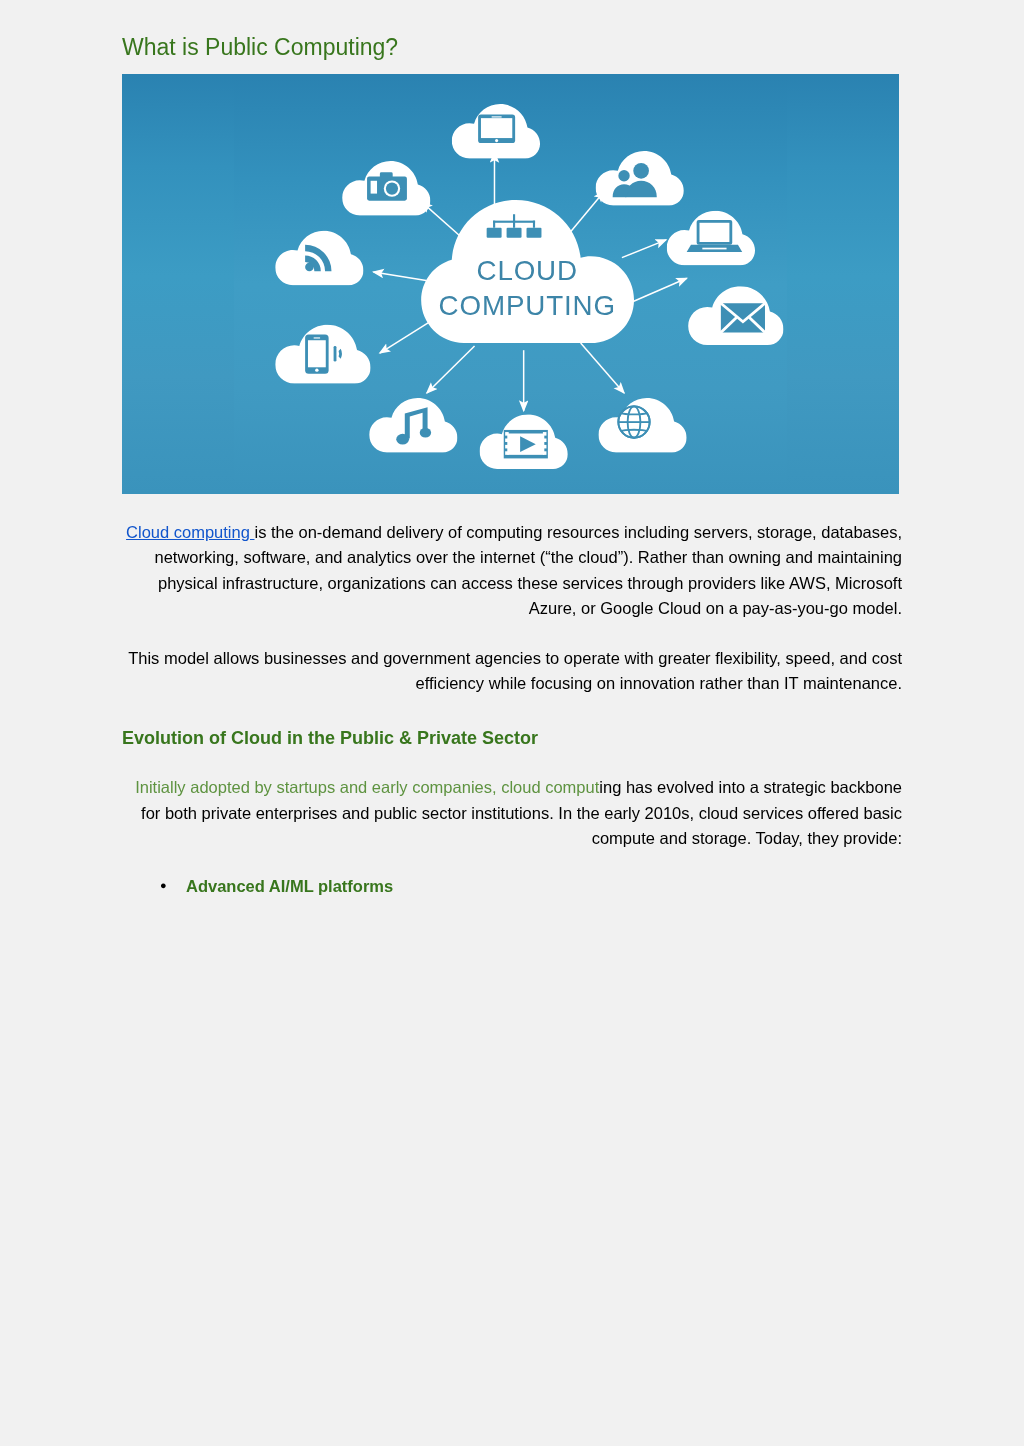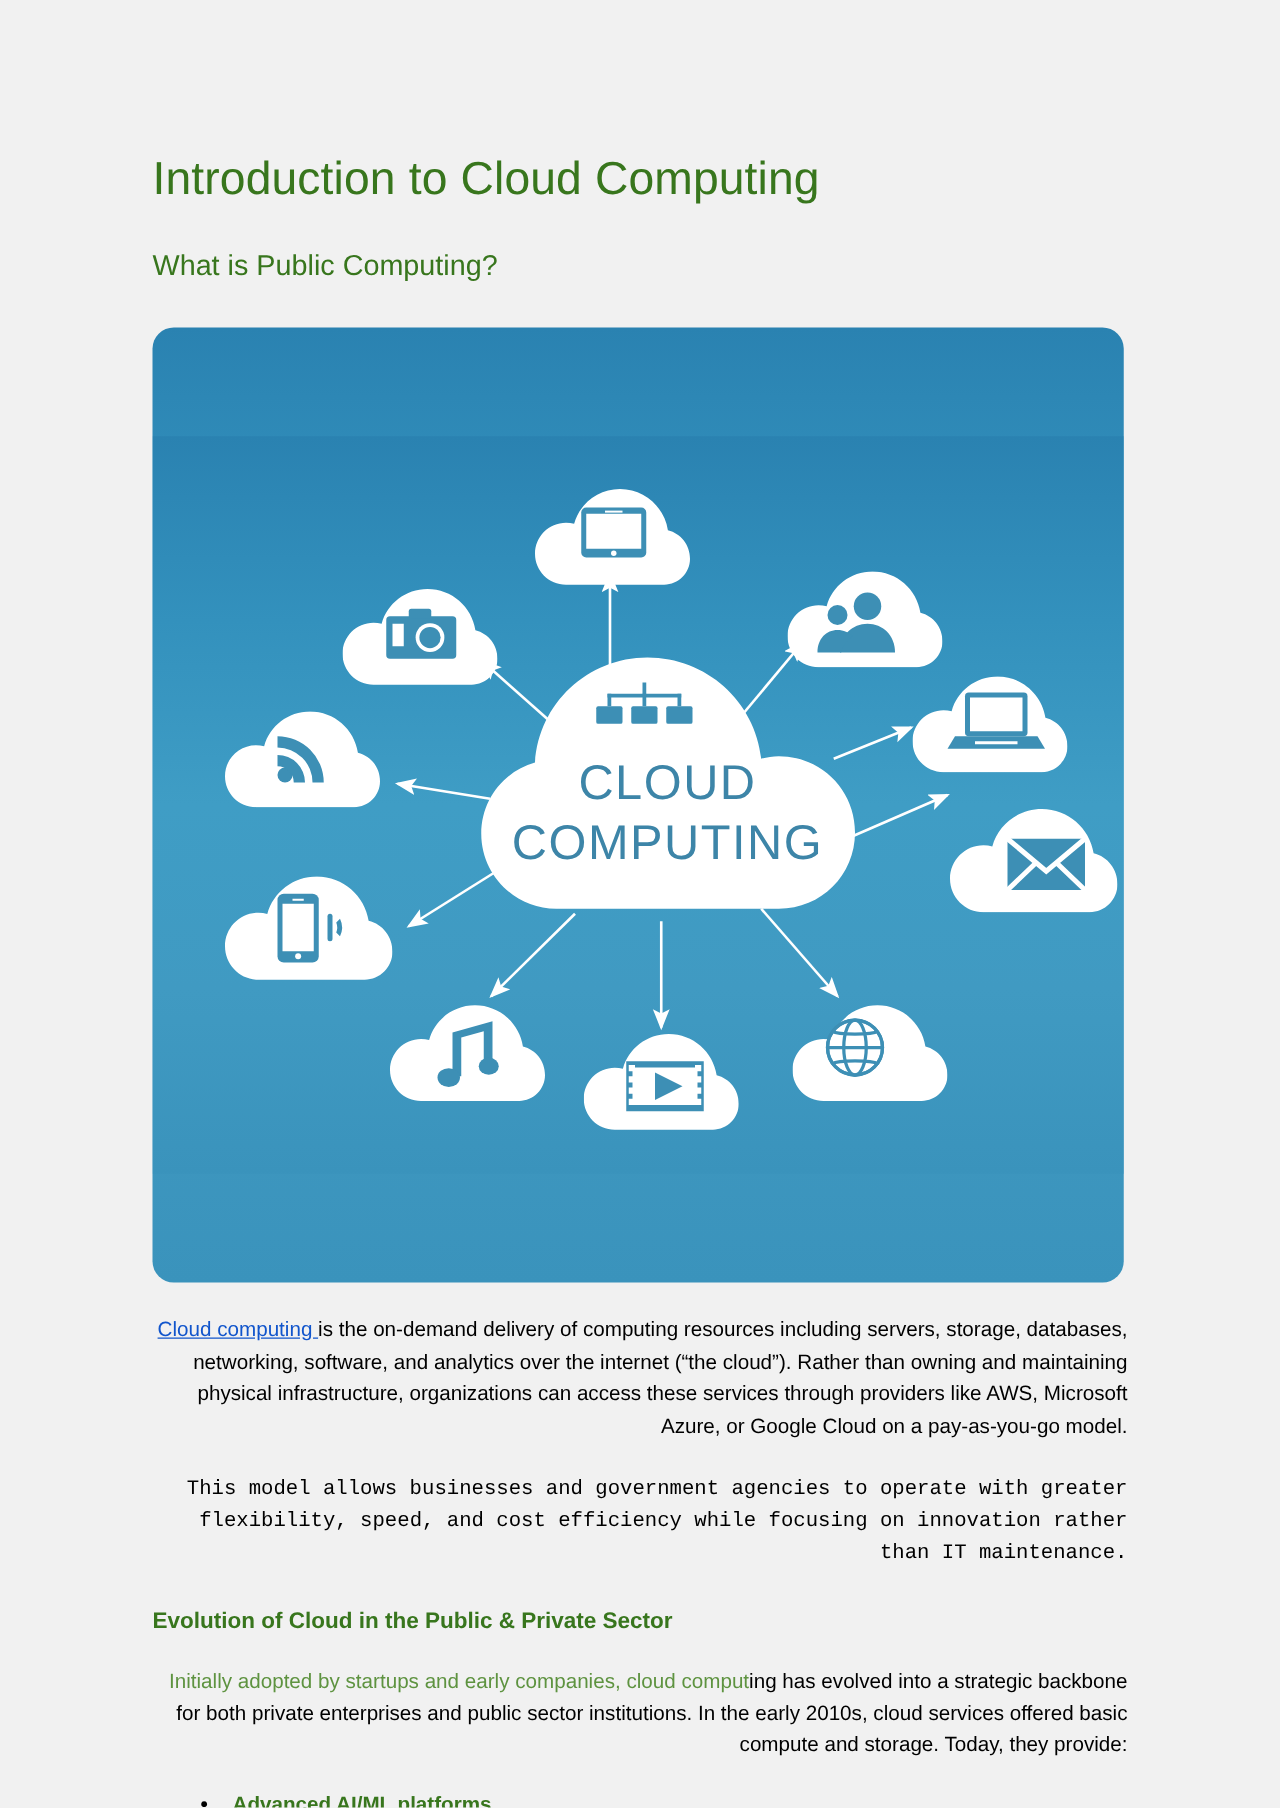--- a/index.html
+++ b/index.html
@@ -52,45 +52,44 @@
     font-size: 18px;
     font-weight: bold;
     color: #38761d;
     margin: 0;
     padding-top: 30px;
     line-height: 1.25;
   }
 
   
   .figure {
-    margin-top: 36px;
+    margin-top: 12px;
     width: 777px;
-    height: 764px;
+    height: 420px;
     position: relative;
     overflow: hidden;
     background: linear-gradient(180deg,
                 #2a82b1 0%,
                 #3391bd 22%,
                 #3c9cc4 48%,
                 #4099c1 72%,
                 #3a93bc 100%);
-    border-radius: 17px;
   }
   .figure svg { display: block; width: 100%; height: 100%; }
 
   
   .para {
     font-size: 16.5px;
     line-height: 25.5px;
     color: #000000;
     margin: 0;
     padding-top: 26px;
     text-align: right;
   }
-  .para.tight { padding-top: 24px; font-family: Liberation Mono, monospace; }
+  .para.tight { padding-top: 24px; }
   .link {
     color: #1155cc;
     text-decoration: underline;
   }
   .green-soft { color: #5e9340; }
   .list {
     margin: 0;
     padding-top: 22px;
     padding-left: 64px;
     list-style: none;
@@ -112,21 +111,20 @@
     color: #000000;
     font-weight: normal;
   }
 </style>
 </head>
 <body>
 
 <div class="page">
   <div class="content">
 
-    <h1 class="doc-title">Introduction to Cloud Computing</h1>
 
     <h2 class="heading-2">What is Public Computing?</h2>
 
     <div class="figure">
       <svg viewBox="0 0 777 590" xmlns="http://www.w3.org/2000/svg">
         <defs>
           <linearGradient id="skyGrad" x1="0" y1="0" x2="0" y2="1">
             <stop offset="0%" stop-color="#2a82b1"></stop>
             <stop offset="25%" stop-color="#3391bd"></stop>
             <stop offset="50%" stop-color="#3f9dc5"></stop>

